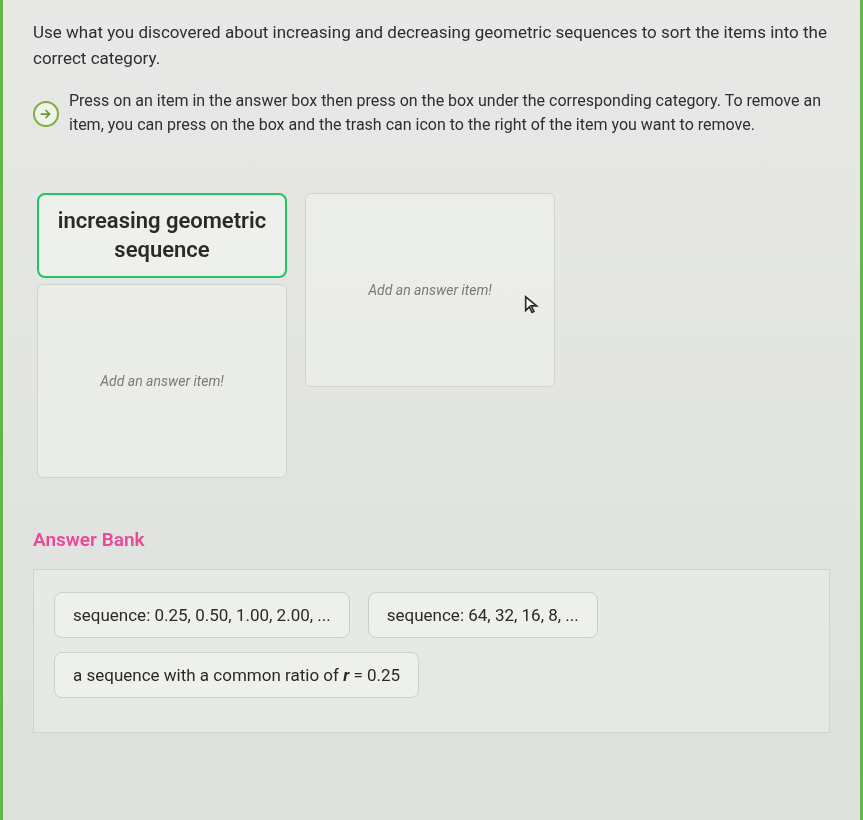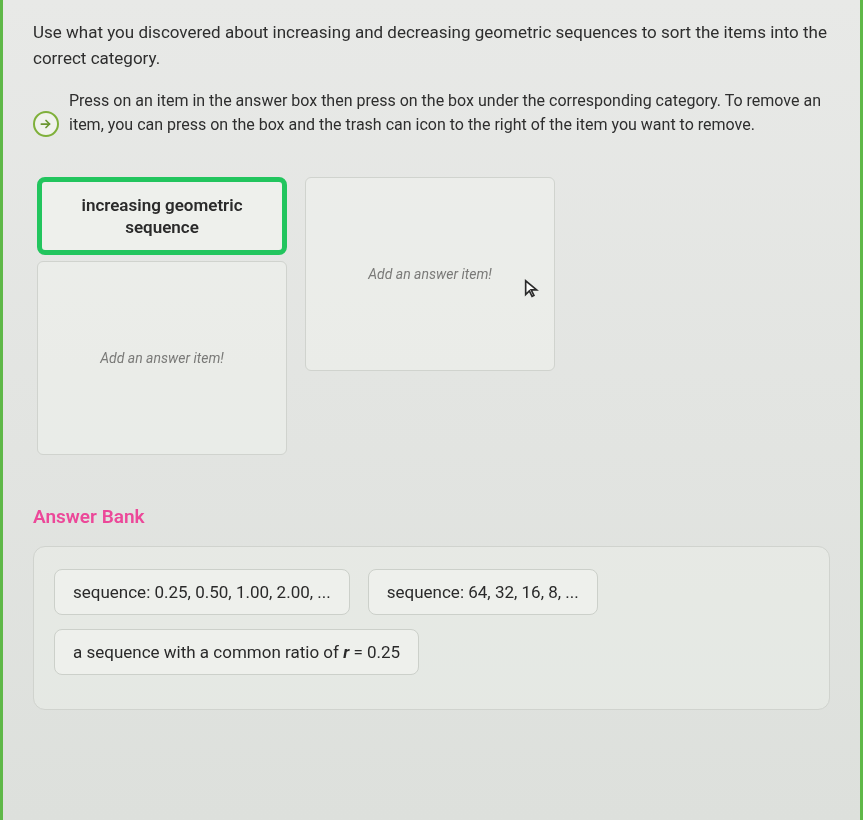--- a/index.html
+++ b/index.html
@@ -19,23 +19,23 @@
       overflow: hidden;
     }
     .question-text {
       font-size: 17px;
       line-height: 1.5;
       color: #2e2e2e;
       margin-bottom: 18px;
     }
     .instruction-row {
       display: flex;
-      align-items: flex-end;
+      align-items: center;
       gap: 10px;
-      margin-bottom: 40px;
+      margin-bottom: 56px;
     }
     .arrow-icon {
       width: 26px;
       height: 26px;
       border-radius: 50%;
       background: #f0f2ec;
       border: 2px solid #7fb03a;
       display: flex;
       align-items: center;
       justify-content: center;
@@ -55,26 +55,26 @@
       display: flex;
       gap: 18px;
       margin-bottom: 50px;
       padding-left: 4px;
     }
     .category {
       width: 250px;
     }
     .category-header {
       background: #eef0ec;
-      border: 5px solid #22c55e;
+      border: 2px solid #22c55e;
       border-radius: 8px;
       padding: 12px 4px;
       text-align: center;
       font-weight: 600;
-      font-size: 17px;
+      font-size: 22px;
       color: #2a2a2a;
       line-height: 1.3;
       margin-bottom: 6px;
     }
     .dropzone {
       height: 194px;
       background: rgba(245,247,243,0.4);
       border: 1px solid #d0d3ce;
       border-radius: 6px;
       display: flex;
@@ -96,21 +96,21 @@
     }
     .answer-bank-title {
       font-size: 19px;
       font-weight: 600;
       color: #ec4899;
       margin-bottom: 18px;
     }
     .answer-bank {
       background: rgba(245,247,243,0.3);
       border: 1px solid #d0d3ce;
-      border-radius: 12px;
+      border-radius: 0;
       padding: 22px 20px 20px 20px;
       text-align: right;
     }
     .bank-row {
       display: flex;
       gap: 18px;
       margin-bottom: 14px;
       flex-wrap: wrap;
     }
     .bank-item {

